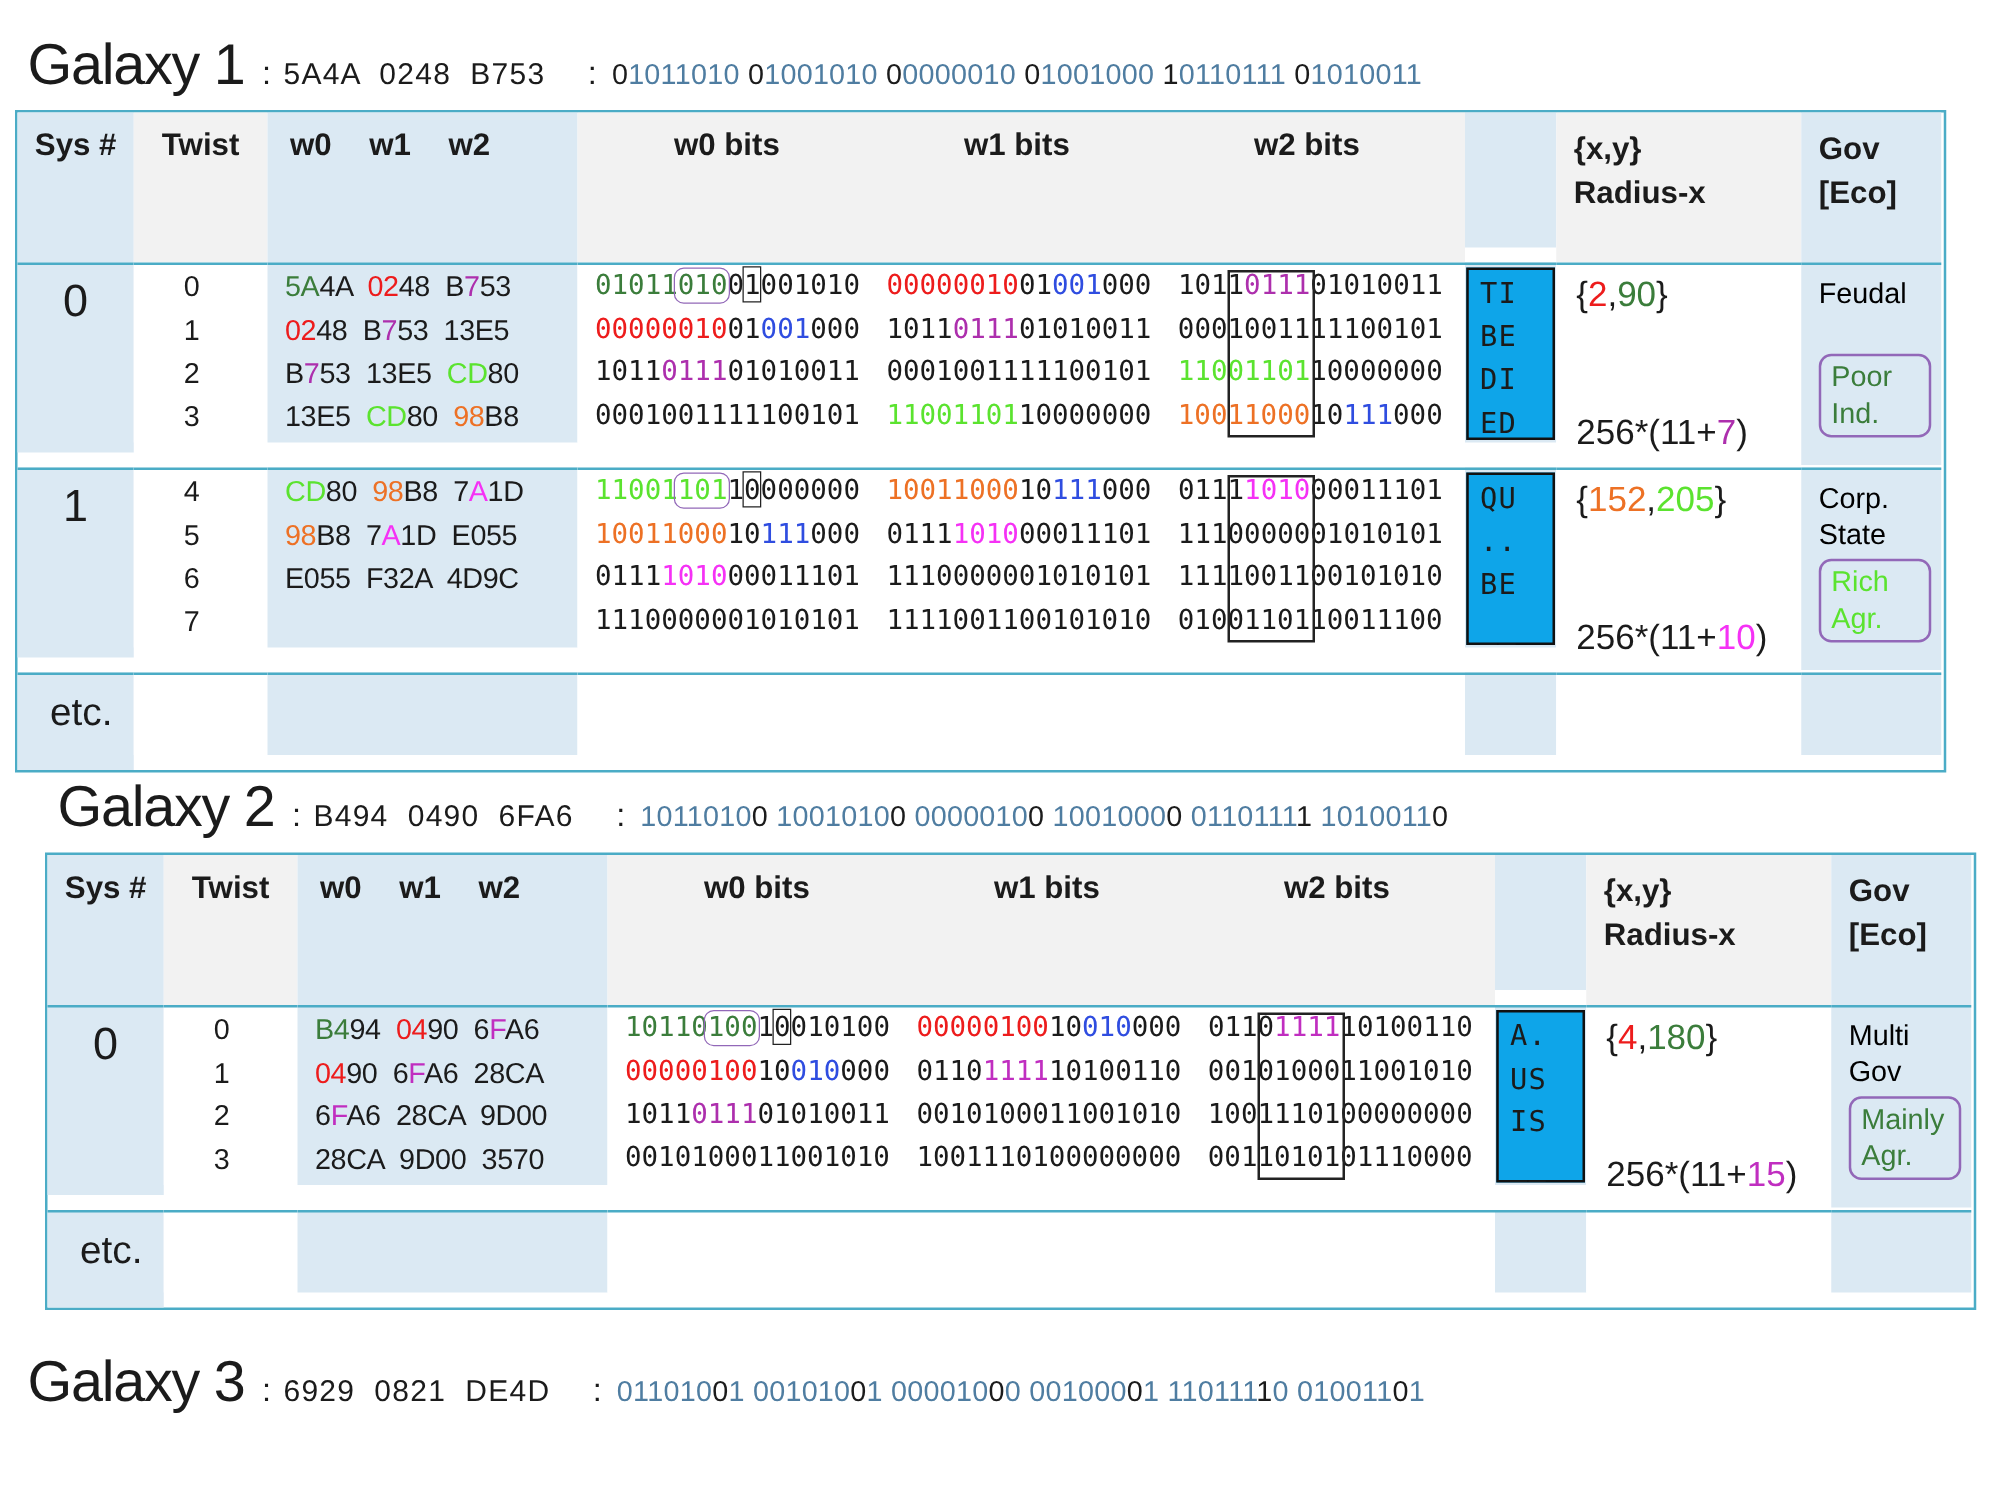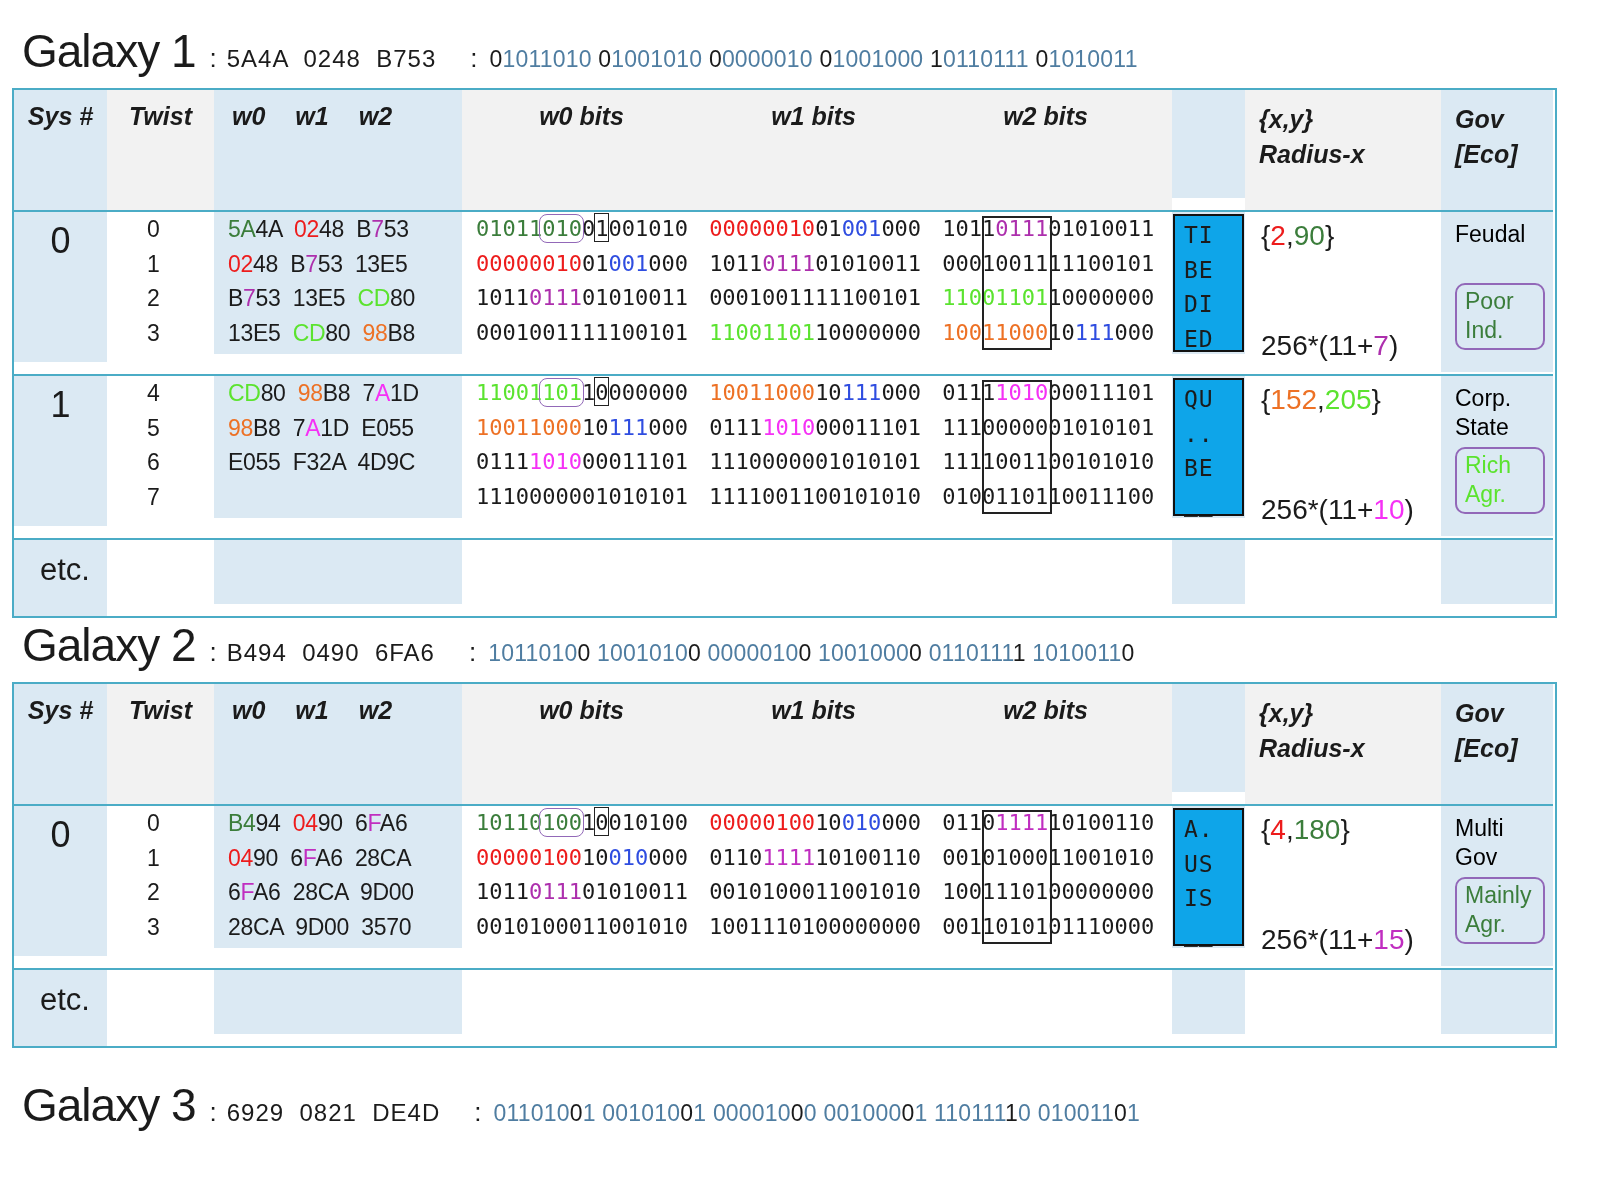--- a/index.html
+++ b/index.html
@@ -10,21 +10,21 @@
   .gt-big{font-size:46px;letter-spacing:-1px;}
   .gt-colon{font-size:26px;margin:0 10px 0 14px;}
   .gt-colon2{font-size:26px;margin:0 12px 0 34px;}
   .gt-hex{font-size:24px;letter-spacing:1px;white-space:pre;}
   .gt-bits{font-size:23px;letter-spacing:.2px;white-space:pre;}
   .gtable{display:grid;grid-template-columns:93px 107px 248px 710px 73px 196px 112px;
     border:2.5px solid #4bacc6;margin-top:10px;background:#fff;}
   .cell{overflow:hidden;}
   .bg-blue{background:#dbe9f3;} .bg-gray{background:#f2f2f2;} .bg-white{background:#ffffff;}
   .rt{border-top:2px solid #4bacc6;}
-  .h-head{height:108px;font-style:italic;} .h-group{height:142px;} .h-etc{height:64px;}
+  .h-head{height:108px;} .h-group{height:142px;} .h-etc{height:64px;}
   .hdr{font-weight:700;font-size:25px;padding-top:12px;}
   .hdr-center{text-align:center;}
   .hdr-hex{display:flex;gap:30px;padding-left:18px;}
   .hdr-bits{display:flex;padding-left:14px;}
   .hdr-bits span{width:212px;margin-right:21px;text-align:center;}
   .hdr-two{padding-left:14px;line-height:35px;}
   .sysnum{font-size:36px;text-align:center;padding-top:8px;}
   .twists{padding-left:40px;font-size:23px;}
   .line{line-height:34.5px;height:34.5px;white-space:pre;}
   .hexcol{padding-left:14px;font-size:23px;letter-spacing:-.3px;}
@@ -157,21 +157,21 @@
         </div>
         <div class="cell bg-blue h-etc rt etctxt">etc.</div>
         <div class="cell bg-white h-etc rt"></div>
         <div class="cell bg-blue h-etc rt"></div>
         <div class="cell bg-white h-etc rt"></div>
         <div class="cell bg-blue h-etc rt"></div>
         <div class="cell bg-white h-etc rt"></div>
         <div class="cell bg-blue h-etc rt"></div>
       </div>
     </div>
-    <div class="gsec" style="top: 618px;">
+    <div class="gsec" style="top: 618px; margin-left: 24px;">
       <div class="gtitle"><span class="gt-big">Galaxy 2</span><span class="gt-colon">:</span><span class="gt-hex">B494  0490  6FA6</span><span class="gt-colon2">:</span><span class="gt-bits"><span class="c-B">1011010</span><span class="c-k">0</span><span class="c-k"> </span><span class="c-B">1001010</span><span class="c-k">0</span><span class="c-k"> </span><span class="c-B">0000010</span><span class="c-k">0</span><span class="c-k"> </span><span class="c-B">1001000</span><span class="c-k">0</span><span class="c-k"> </span><span class="c-B">0110111</span><span class="c-k">1</span><span class="c-k"> </span><span class="c-B">1010011</span><span class="c-k">0</span></span></div>
       <div class="gtable">
         <div class="cell bg-blue h-head hdr hdr-center">Sys #</div>
         <div class="cell bg-gray h-head hdr hdr-center">Twist</div>
         <div class="cell bg-blue h-head hdr hdr-hex">
           <span>w0</span>
           <span>w1</span>
           <span>w2</span>
         </div>
         <div class="cell bg-gray h-head hdr hdr-bits">

